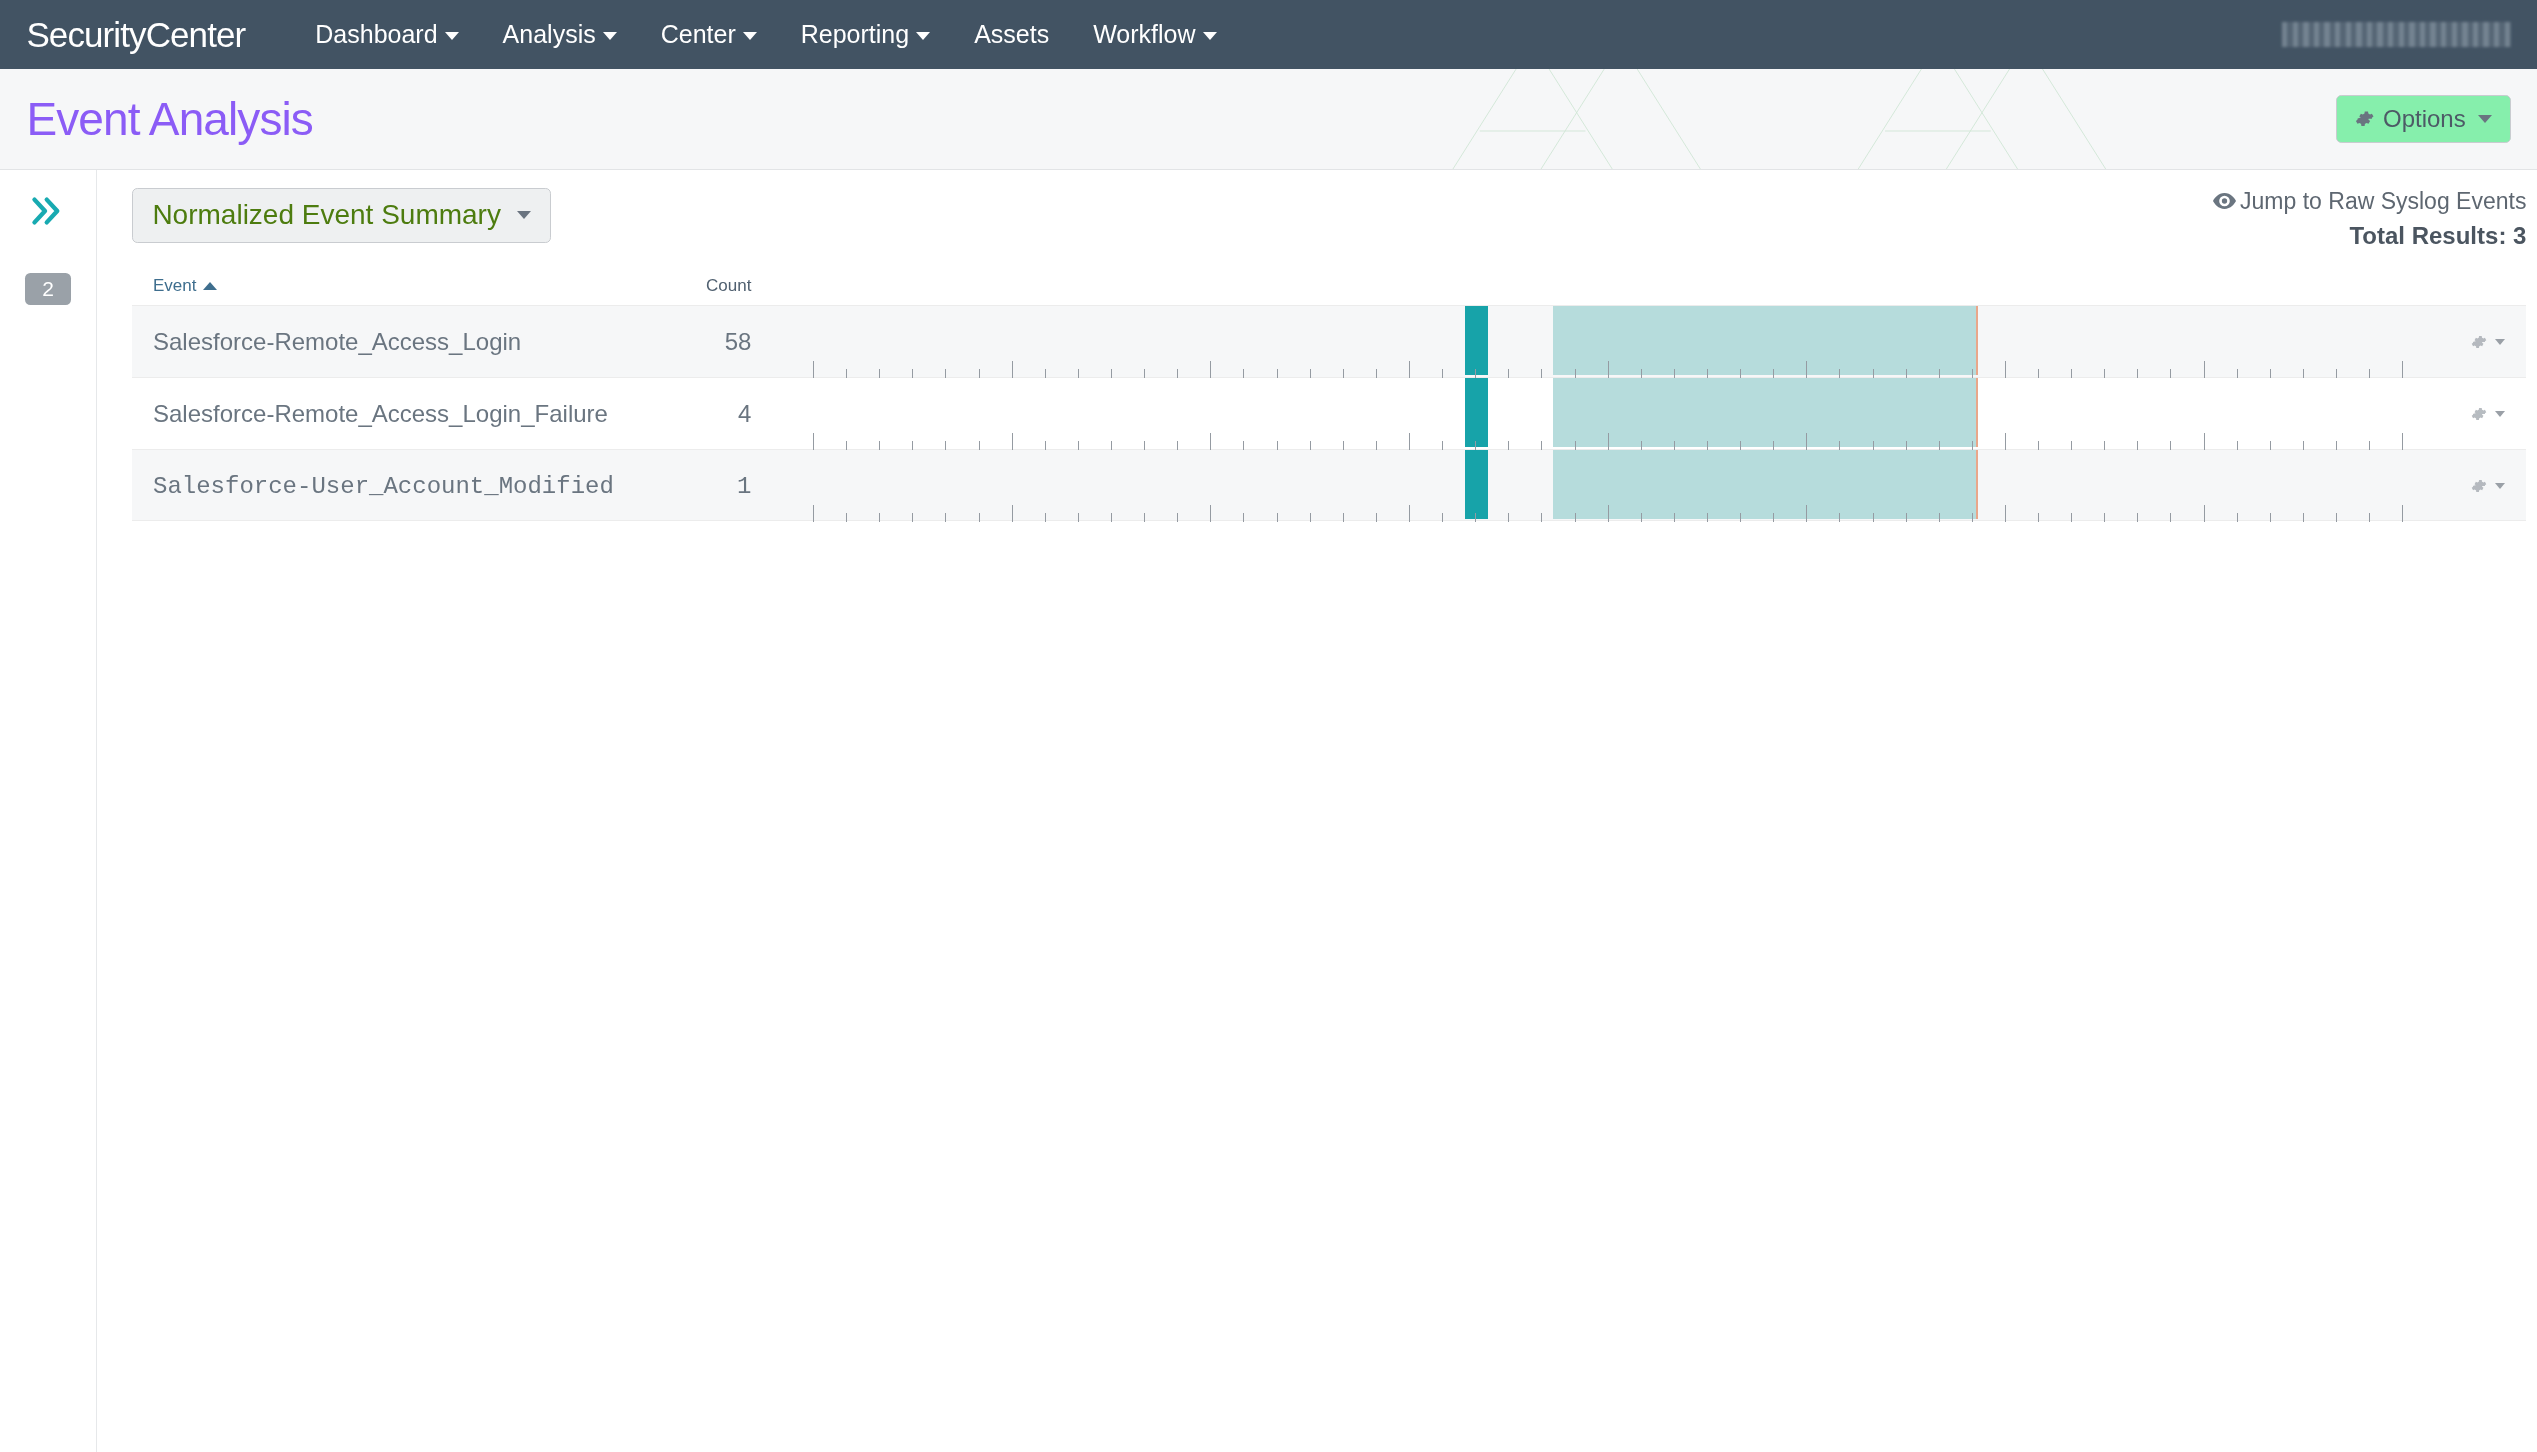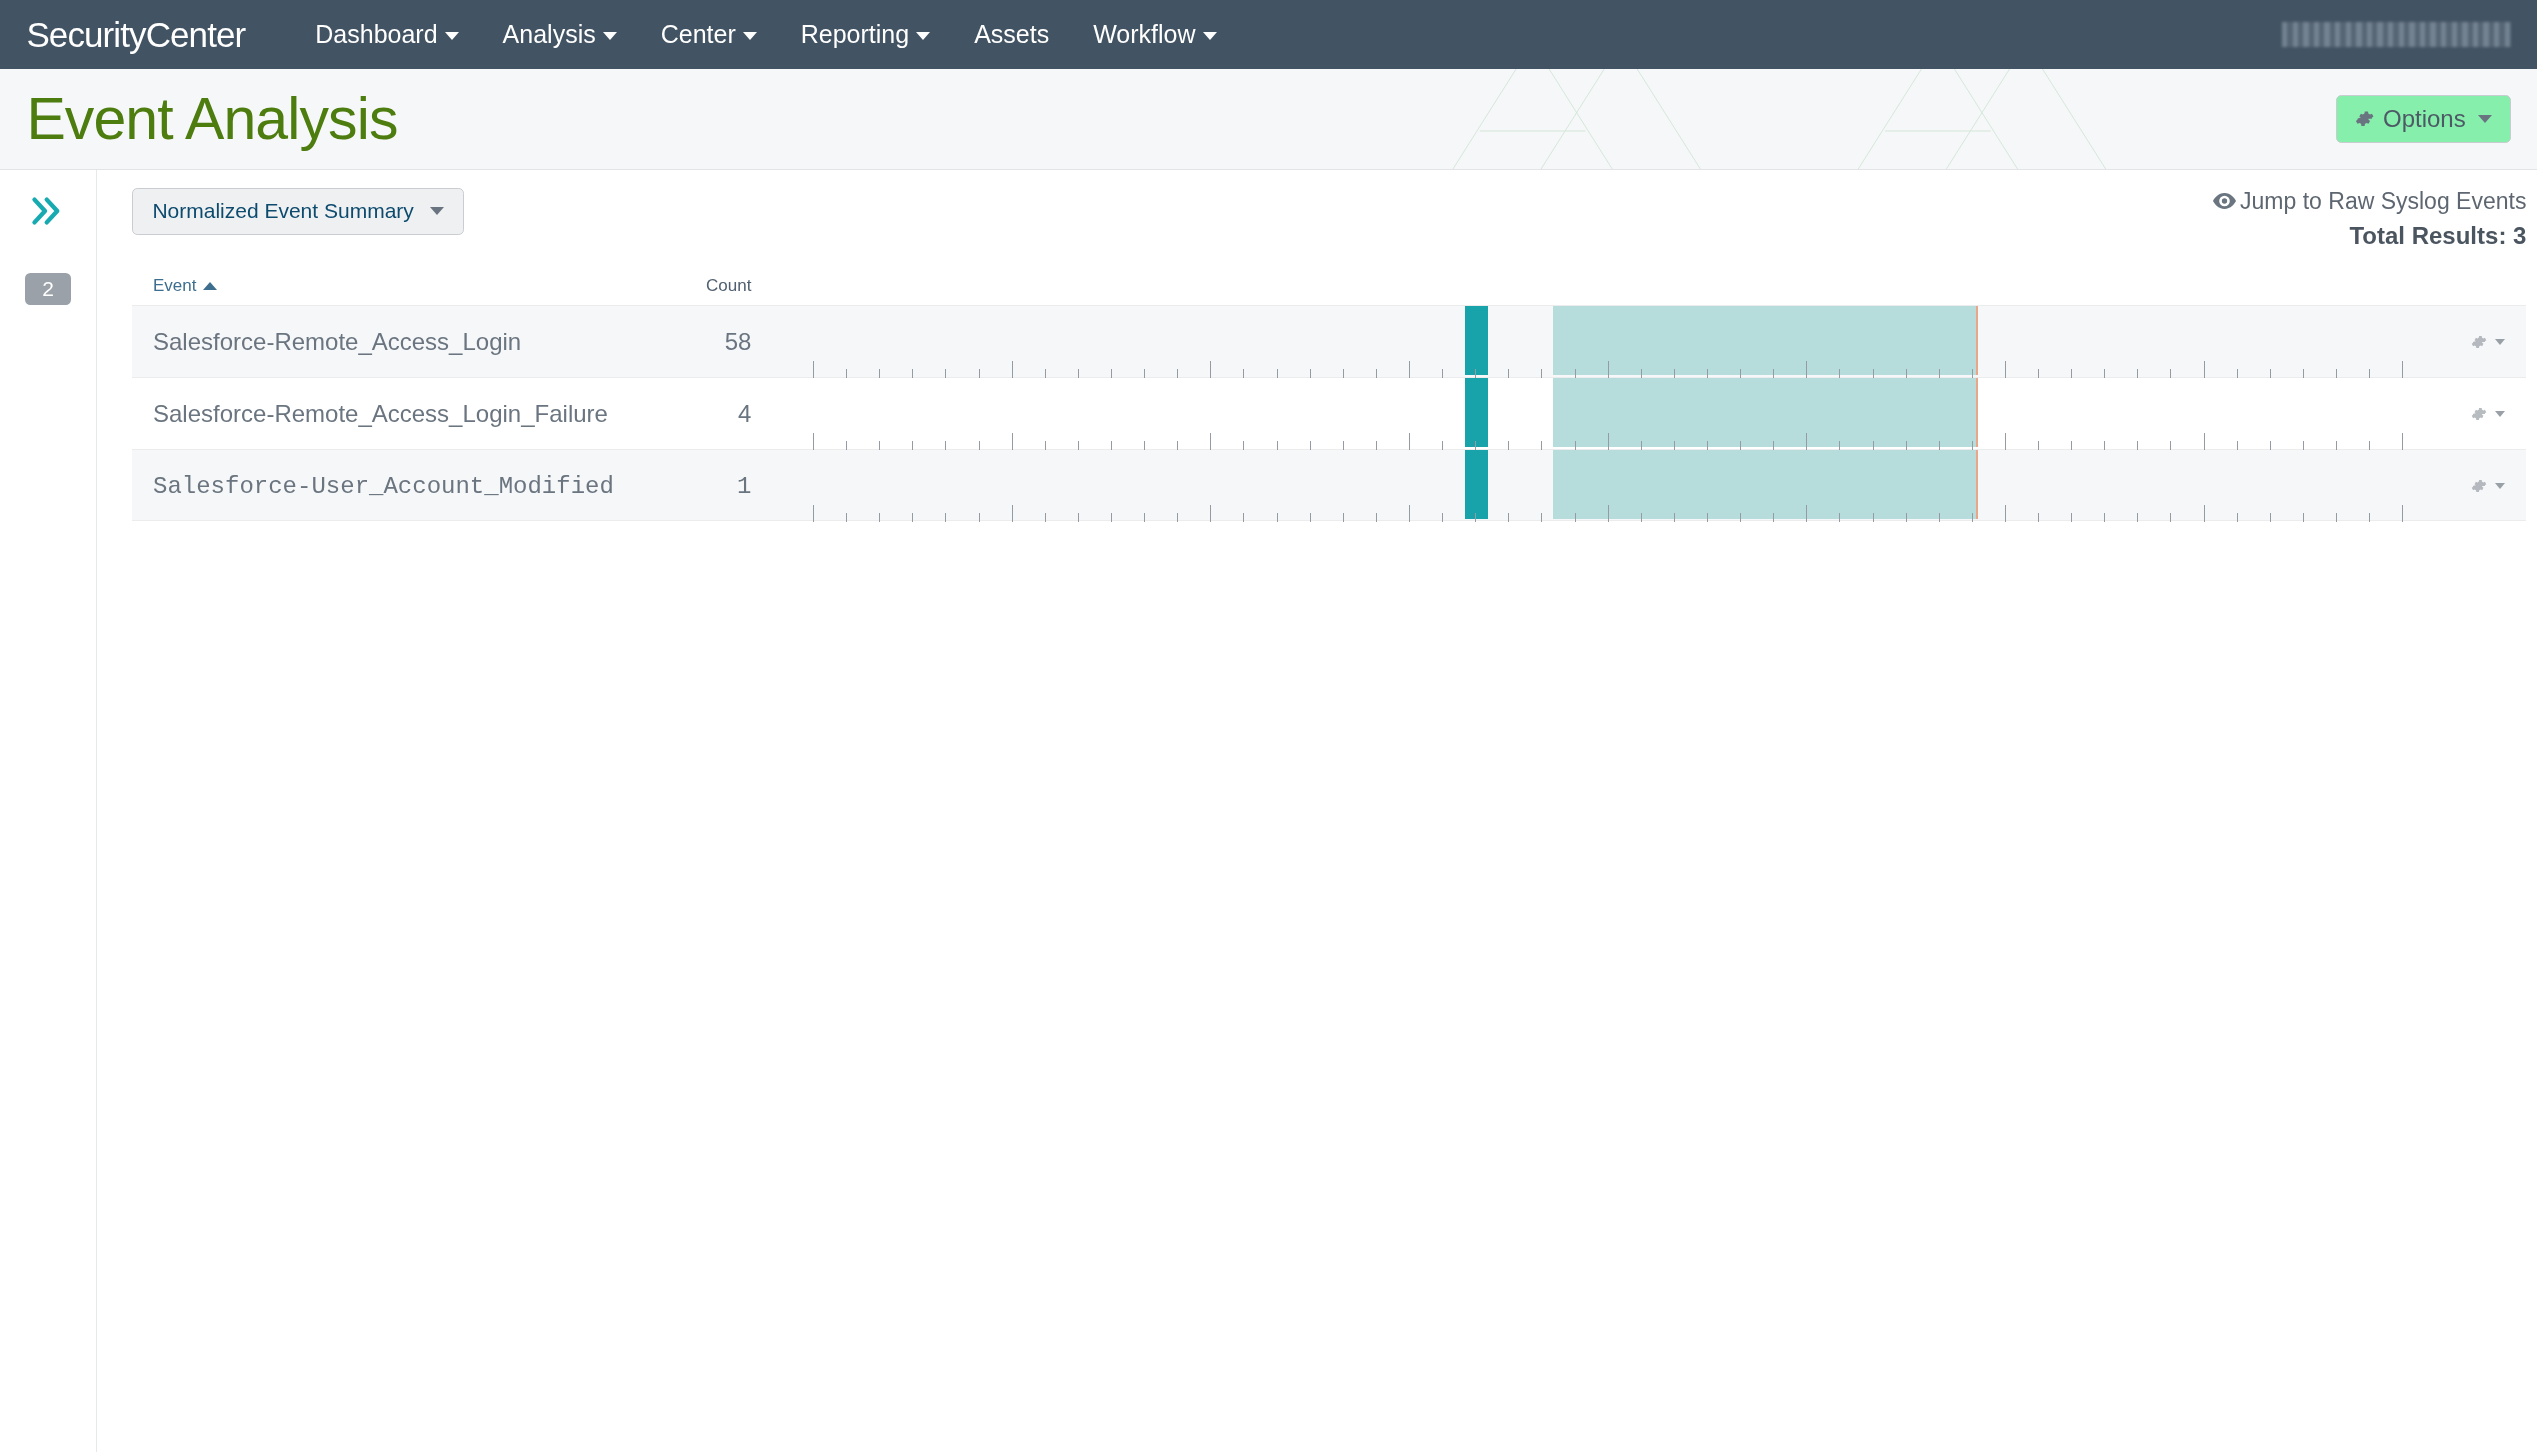--- a/index.html
+++ b/index.html
@@ -45,23 +45,23 @@
     height: 101px;
     background: #f6f7f8;
     border-bottom: 0.9px solid #e2e4e6;
     display: flex;
     align-items: center;
     padding: 0 26.4px;
     position: relative;
     overflow: hidden;
   }
   .page-title {
-    font-size: 59px;
+    font-size: 46px;
     font-weight: 200;
-    color: #4d7c0f;
+    color: #8b5cf6;
     letter-spacing: -0.9px;
   }
   .pagehead .deco {
     position: absolute;
     right: 370px;
     top: -35px;
     width: 793px;
     height: 194px;
     pointer-events: none;
   }
@@ -124,22 +124,22 @@
     margin-bottom: 17.6px;
   }
   .view-dd {
     display: flex;
     align-items: center;
     gap: 12.3px;
     background: #eef0f1;
     border: 0.9px solid #c9ccd0;
     border-radius: 5.3px;
     padding: 10.6px 19.4px;
-    font-size: 21px;
-    color: #0c4a6e;
+    font-size: 28px;
+    color: #4d7c0f;
     cursor: pointer;
   }
   .toolbar-right {
     margin-left: auto;
     text-align: right;
     color: #5e6771;
     font-size: 23px;
   }
   .jump-link {
     display: inline-flex;

